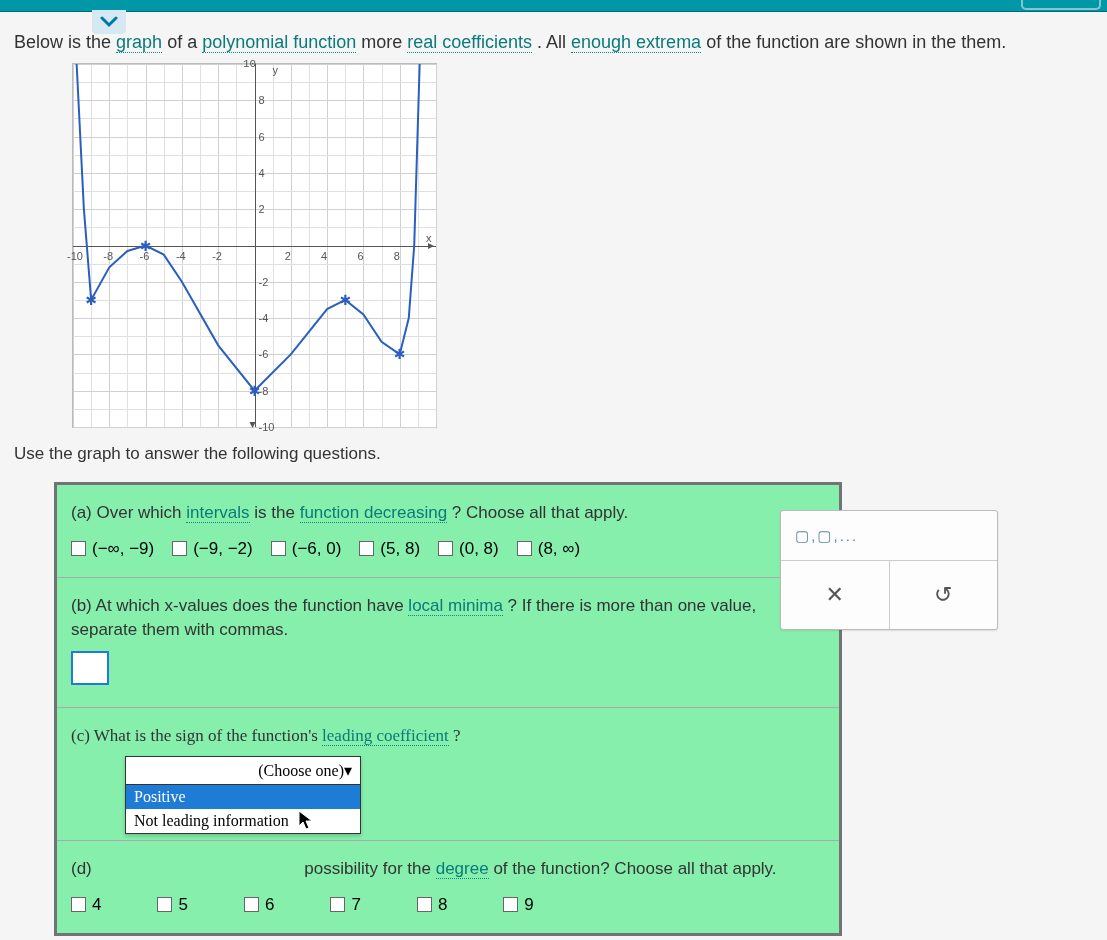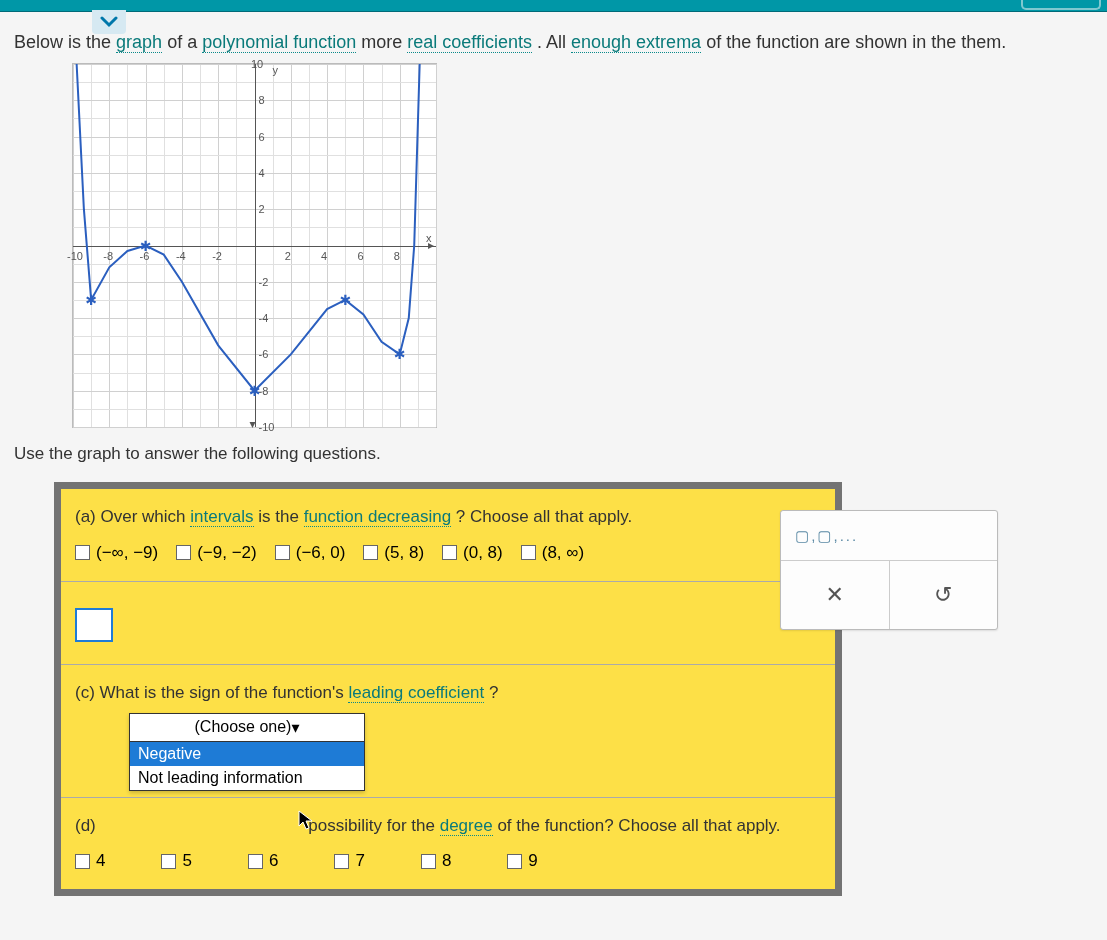--- a/index.html
+++ b/index.html
@@ -47,22 +47,22 @@
     background:#fff;
     border:1px solid #bbb;
     margin: 2px 0 8px 58px;
     position:relative;
   }
   .instruction {
     font-size:17px; color:#333; padding: 8px 0 18px 0;
   }
   .questions-panel {
     width: 788px;
-    border:7px solid #737373;
-    background:#fde047;
+    border:3px solid #737373;
+    background:#86efac;
     margin-left:40px;
   }
   .qrow {
     border-bottom:1px solid #aaa;
     padding:16px 14px 18px 14px;
     position:relative;
   }
   .qrow:last-child { border-bottom:none; }
   .qtext { font-size:17px; color:#333; line-height:1.4; }
   .options-row { display:flex; flex-wrap:wrap; gap:18px; margin-top:14px; align-items:center;}
@@ -77,21 +77,21 @@
   .select-box {
     position:absolute;
     left:68px; top:48px;
     width:236px;
     border:1px solid #333;
     background:#fff;
     z-index:10;
     box-shadow:0 2px 4px rgba(0,0,0,.2);
   }
   .select-head {
-    padding:4px 8px; font-size:16px; display:flex; justify-content:center; align-items:center;
+    padding:4px 8px; font-size:16px; display:flex; justify-content:flex-end; align-items:center;
     border-bottom:1px solid #333;
   }
   .select-opt { padding:3px 8px; font-size:16px; }
   .select-opt.highlight { background:#1e7bd6; color:#fff; }
   .side-tool {
     position:absolute;
     left:780px; top:498px;
     width:218px; height:120px;
     border:1px solid #bbb;
     border-radius:3px;
@@ -208,21 +208,21 @@
       <div class="tick-label" style="left: 320.7px; top: 185.5px;">8</div>
       <div class="tick-label" style="left: 185.5px; top: 357px;">-10</div>
       <div class="tick-label" style="left: 185.5px; top: 320.7px;">-8</div>
       <div class="tick-label" style="left: 185.5px; top: 284.4px;">-6</div>
       <div class="tick-label" style="left: 185.5px; top: 248.1px;">-4</div>
       <div class="tick-label" style="left: 185.5px; top: 211.8px;">-2</div>
       <div class="tick-label" style="left: 185.5px; top: 139.2px;">2</div>
       <div class="tick-label" style="left: 185.5px; top: 102.9px;">4</div>
       <div class="tick-label" style="left: 185.5px; top: 66.6px;">6</div>
       <div class="tick-label" style="left: 185.5px; top: 30.3px;">8</div>
-      <div class="tick-label" style="left: 178px; top: -6px;">10</div>
+      <div class="tick-label" style="left: 170px; top: -6px; font-family: Liberation Mono, monospace;">10</div>
       <div class="tick-label" style="left: 199.5px; top: 0px;">y</div>
       <div class="tick-label" style="left: 353px; top: 167.5px;">x</div>
       <svg width="363" height="363" class="curve">
         <path d="M3.629999999999987 0 L10.889999999999993 145.20000000000002 L18.150000000000002 235.95 L36.300000000000004 203.27999999999997 L54.449999999999996 186.945 L72.60000000000001 181.5 L90.75 190.57500000000002 L108.89999999999999 217.79999999999998 L145.20000000000002 281.325 L181.5 326.7 L217.79999999999998 290.4 L254.1 245.02499999999998 L272.25 235.95 L290.40000000000003 250.47 L308.55 277.695 L326.7 290.4 L335.77500000000003 254.10000000000002 L341.22 181.5 L346.665 0 " stroke="#2b5fbf" stroke-width="2" fill="none"></path>
       </svg>
       <div class="star" style="left: 18.15px; top: 235.95px;">✱</div>
       <div class="star" style="left: 72.6px; top: 181.5px;">✱</div>
       <div class="star" style="left: 181.5px; top: 326.7px;">✱</div>
       <div class="star" style="left: 272.25px; top: 235.95px;">✱</div>
       <div class="star" style="left: 326.7px; top: 290.4px;">✱</div>
@@ -264,35 +264,40 @@
             <span>(0, 8)</span>
           </div>
           <div class="opt">
             <div class="checkbox"></div>
             <span>(8, ∞)</span>
           </div>
         </div>
     </div>
 
     <div class="qrow">
+      <p class="qtext">
+        <span>(b) At which x-values does the function have </span>
+        <span class="underline-term">local minima</span>
+        <span>? If there is more than one value, separate them with commas.</span>
+      </p>
       <div class="answer-input"></div>
     </div>
 
-    <div class="qrow" style="padding-bottom:92px;">
+    <div class="qrow" style="padding-bottom:92px;font-family:Liberation Serif, serif;">
       <p class="qtext">
         <span>(c) What is the sign of the function's </span>
         <span class="underline-term">leading coefficient</span>
         <span>?</span>
       </p>
       <div class="select-box">
         <div class="select-head">
           <span>(Choose one)</span>
           <span>▾</span>
         </div>
-        <div class="select-opt highlight">Negative</div>
+        <div class="select-opt highlight">Positive</div>
         <div class="select-opt">Not leading information</div>
       </div>
     </div>
 
     <div class="qrow">
       <p class="qtext">
         <span>(d)</span>
         <span style="visibility:hidden;">&nbsp;&nbsp;&nbsp;&nbsp;&nbsp;&nbsp;&nbsp;&nbsp;&nbsp;&nbsp;&nbsp;&nbsp;&nbsp;&nbsp;&nbsp;&nbsp;&nbsp;&nbsp;&nbsp;&nbsp;&nbsp;&nbsp;&nbsp;&nbsp;&nbsp;&nbsp;&nbsp;&nbsp;&nbsp;&nbsp;&nbsp;&nbsp;&nbsp;&nbsp;&nbsp;&nbsp;&nbsp;&nbsp;&nbsp;&nbsp;&nbsp;&nbsp;&nbsp;</span>
         <span>possibility for the </span>
         <span class="underline-term">degree</span>

